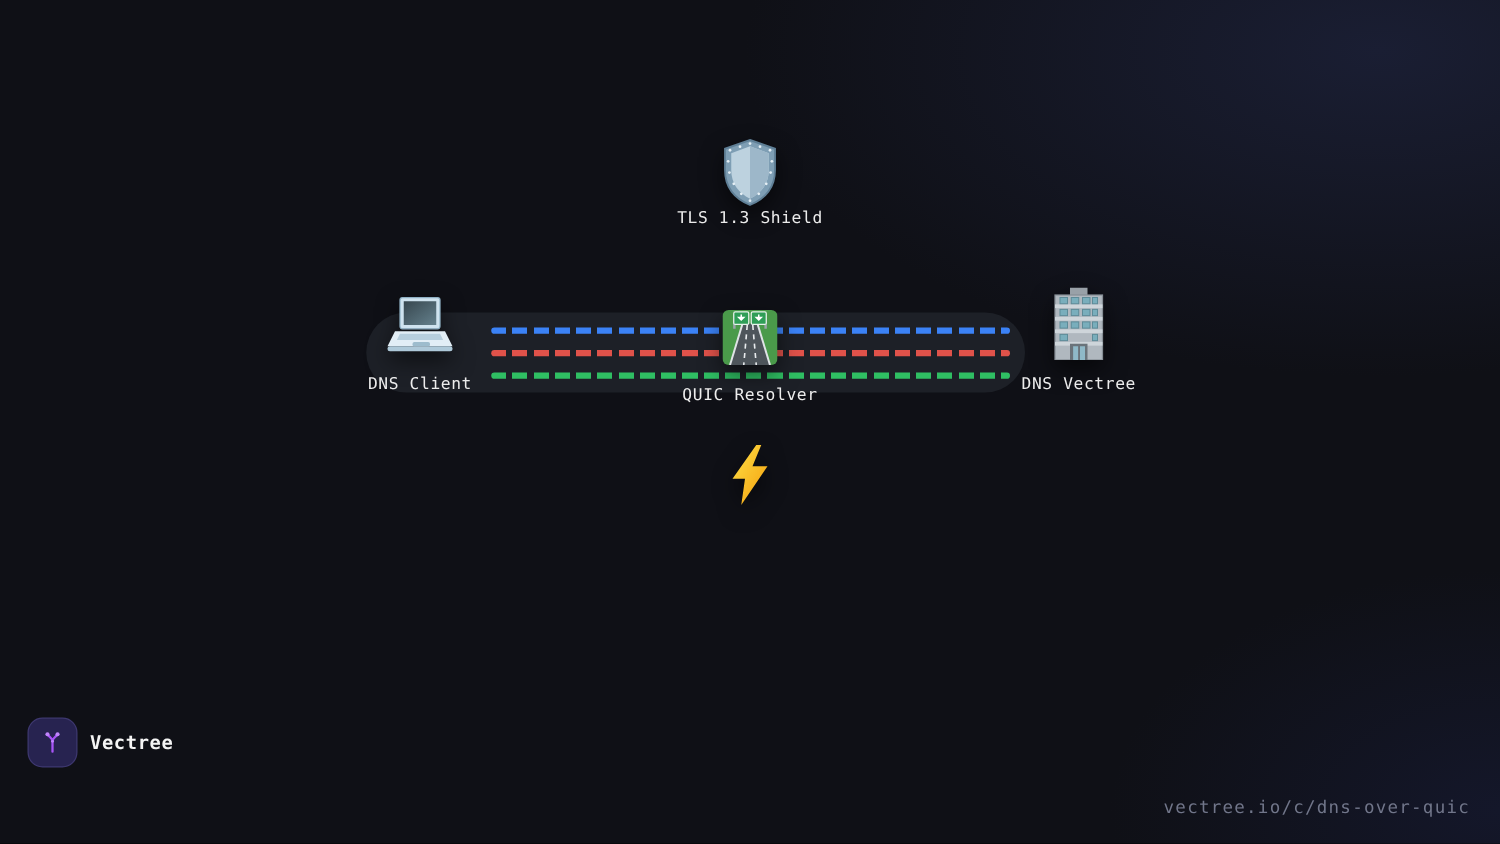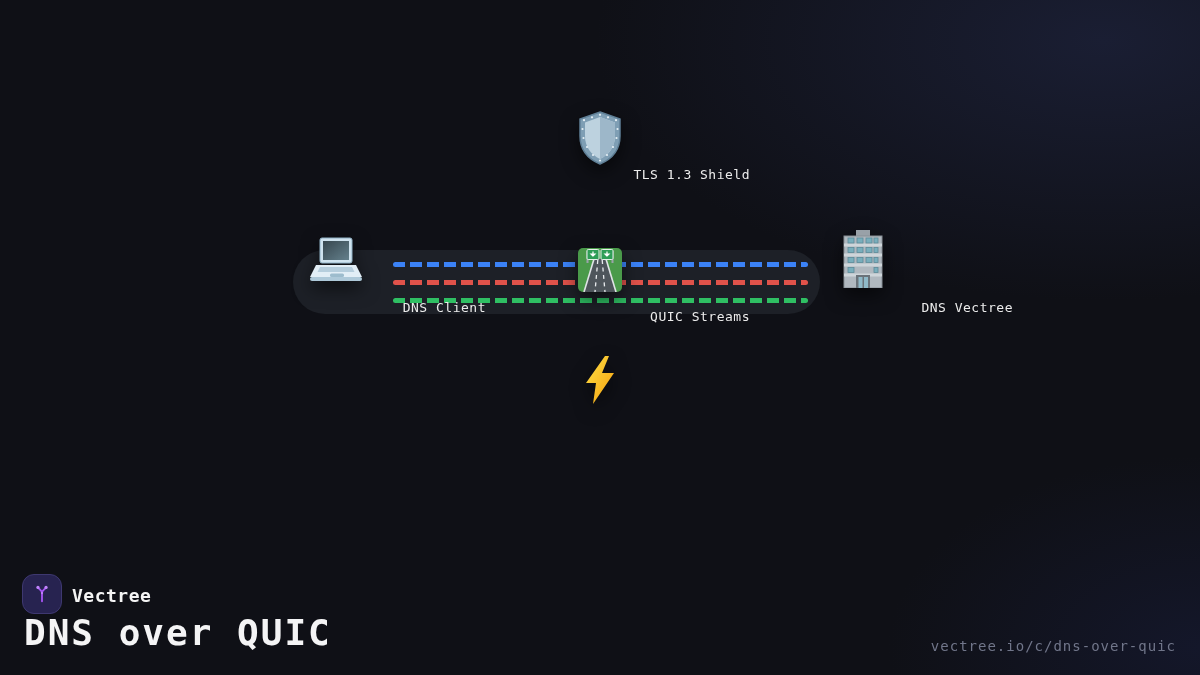--- a/index.html
+++ b/index.html
@@ -18,32 +18,32 @@
   }
   .stream{
     position:absolute;left:393px;width:415px;height:5px;border-radius:3px;
   }
   .stream.s0{top:262px;}
   .stream.s1{top:280px;}
   .stream.s2{top:298px;}
   
   .icon{position:absolute;filter:drop-shadow(0 7px 9px rgba(0,0,0,.55));}
   .node-label{
-    position:absolute;width:300px;text-align:right;
+    position:absolute;width:300px;text-align:center;
     color:#ececec;font-size:13px;line-height:16px;letter-spacing:.5px;
   }
   
   .logo{
     position:absolute;left:22px;top:574px;width:40px;height:40px;border-radius:12px;
     background:#272350;border:1px solid #3e3870;
     display:flex;align-items:center;justify-content:center;box-sizing:border-box;
   }
   .brand{
     position:absolute;left:72px;top:585px;
-    color:#f4f4f4;font-size:18px;font-weight:bold;letter-spacing:.5px;text-align:right;
+    color:#f4f4f4;font-size:15px;font-weight:bold;letter-spacing:.5px;text-align:right;
   }
   .title{
     position:absolute;left:24px;top:612px;
     color:#f4f4f5;font-size:36px;font-weight:bold;letter-spacing:2px;
   }
   .url{
     position:absolute;right:24px;top:624px;
     color:#71768a;font-size:14px;letter-spacing:1px;margin-top:14px;
   }
 </style>
@@ -103,21 +103,21 @@
     <path d="M28 11 L38 44" stroke="#dfe3e6" stroke-width="1.6" fill="none"></path>
     <path d="M19.8 12 L17 44" stroke="#e8ebed" stroke-width="1.3" stroke-dasharray="4 3.5" fill="none"></path>
     <path d="M24.2 12 L27 44" stroke="#e8ebed" stroke-width="1.3" stroke-dasharray="4 3.5" fill="none"></path>
     <rect x="8.5" y="3" width="2" height="12" fill="#9aa3a9"></rect>
     <rect x="33.5" y="3" width="2" height="12" fill="#9aa3a9"></rect>
     <rect x="9" y="1.5" width="12" height="10" rx="1.2" fill="#2f9e57" stroke="#e6f2ea" stroke-width="1"></rect>
     <rect x="23" y="1.5" width="12" height="10" rx="1.2" fill="#2f9e57" stroke="#e6f2ea" stroke-width="1"></rect>
     <path d="M15 3.5 v3 M15 8 l-2-2 h4 Z" stroke="#fff" stroke-width="1.2" fill="#fff"></path>
     <path d="M29 3.5 v3 M29 8 l-2-2 h4 Z" stroke="#fff" stroke-width="1.2" fill="#fff"></path>
   </svg>
-  <div class="node-label" style="left:450px;top:309px">QUIC Streams</div>
+  <div class="node-label" style="left:450px;top:309px">QUIC Resolver</div>
 
   <svg class="icon" style="left:836px;top:230px" width="54" height="58" viewBox="0 0 54 58">
     <rect x="20" y="0" width="14" height="8" fill="#99a1a8"></rect>
     <rect x="8" y="6" width="38" height="52" fill="#b0b8bf" stroke="#878f96" stroke-width="1"></rect>
     <g fill="#ced5da">
       <rect x="8" y="13.5" width="38" height="3"></rect>
         <rect x="8" y="23.5" width="38" height="3"></rect>
       <rect x="8" y="33.5" width="38" height="3"></rect>
         <rect x="8" y="43.5" width="38" height="3"></rect>
     </g>
@@ -159,16 +159,15 @@
         <path d="M12 20 V11"></path>
         <path d="M12 11 C12 8.2 10.2 7.6 8 5.6"></path>
         <path d="M12 11 C12 8.2 13.8 7.6 16 5.6"></path>
       </g>
       <circle cx="7.6" cy="4.8" r="1.8" fill="#c084fc"></circle>
       <circle cx="16.4" cy="4.8" r="1.8" fill="#c084fc"></circle>
       <circle cx="12" cy="11" r="1.2" fill="#c084fc"></circle>
     </svg>
   </div>
   <div class="brand">Vectree</div>
-  <div class="title">DNS over QUIC</div>
   <div class="url">vectree.io/c/dns-over-quic</div>
 
 </div>
 
 </body></html>

